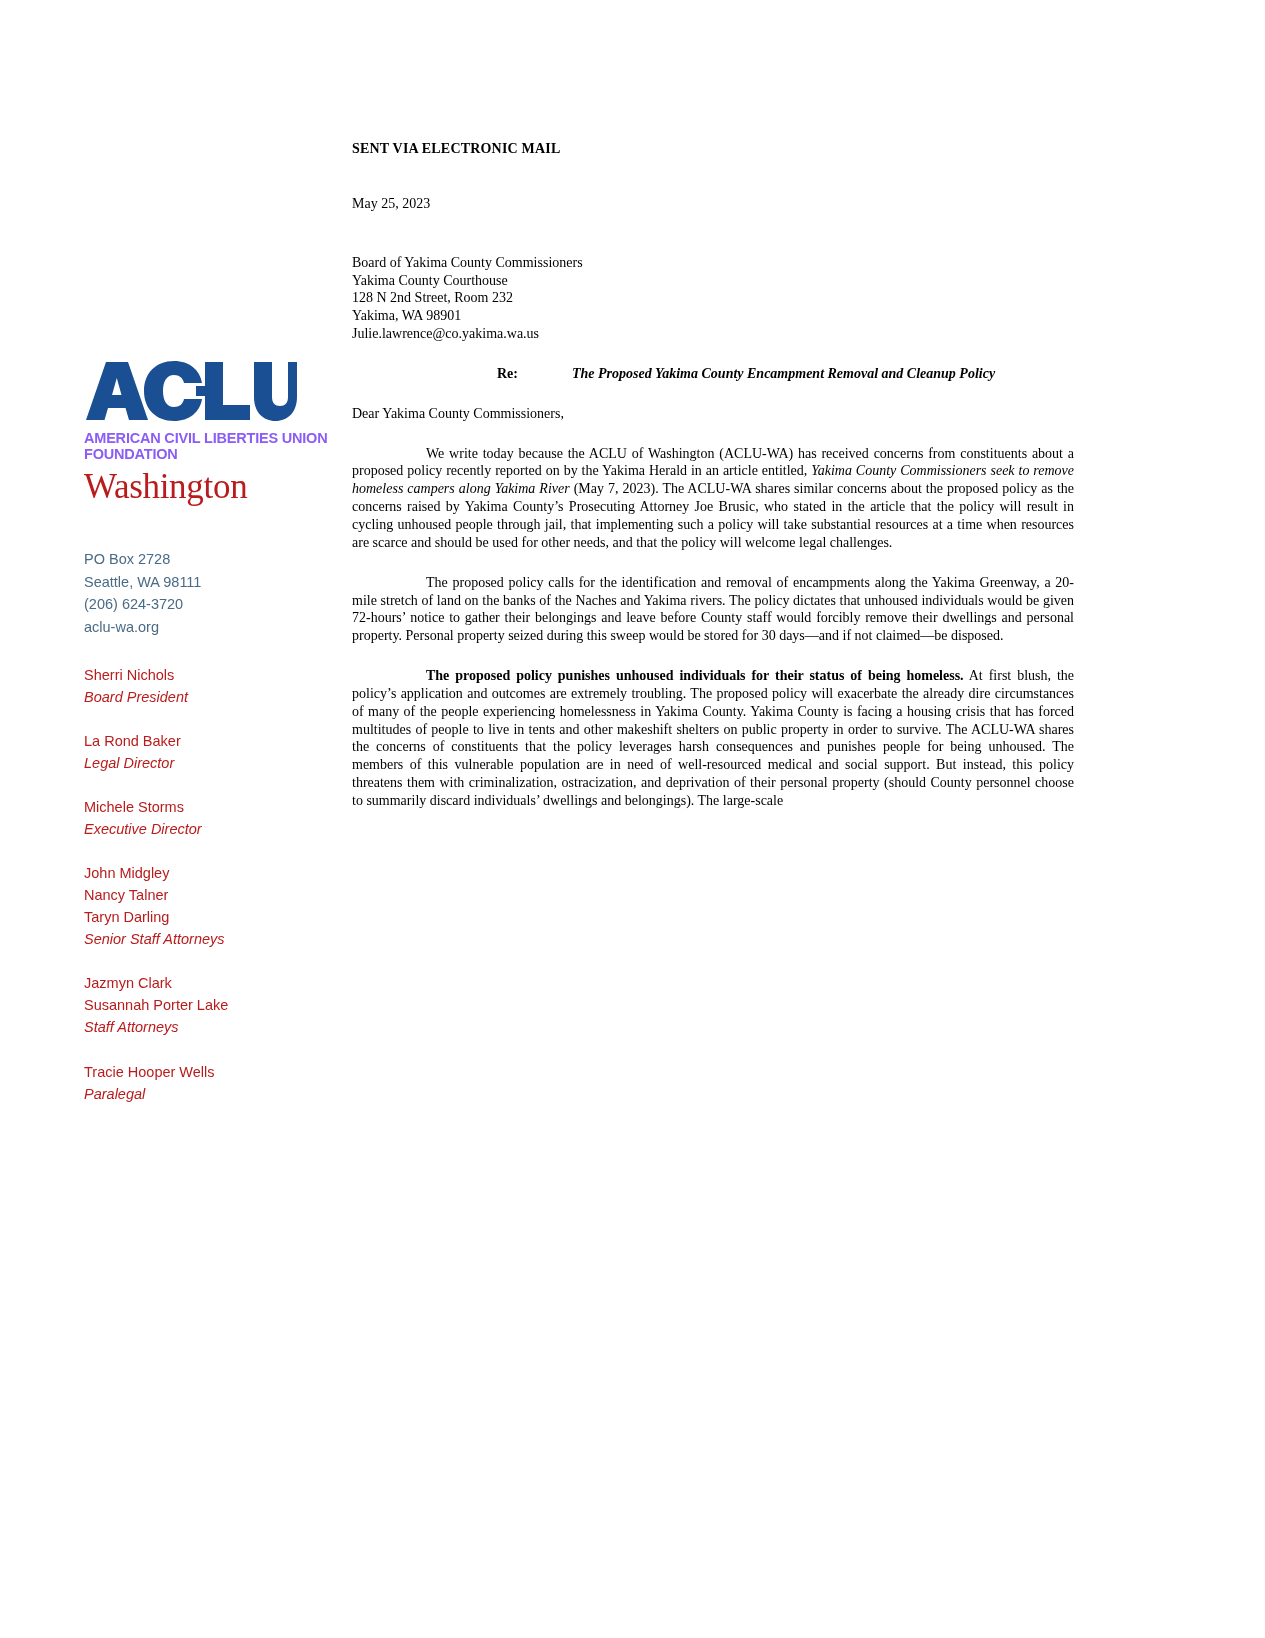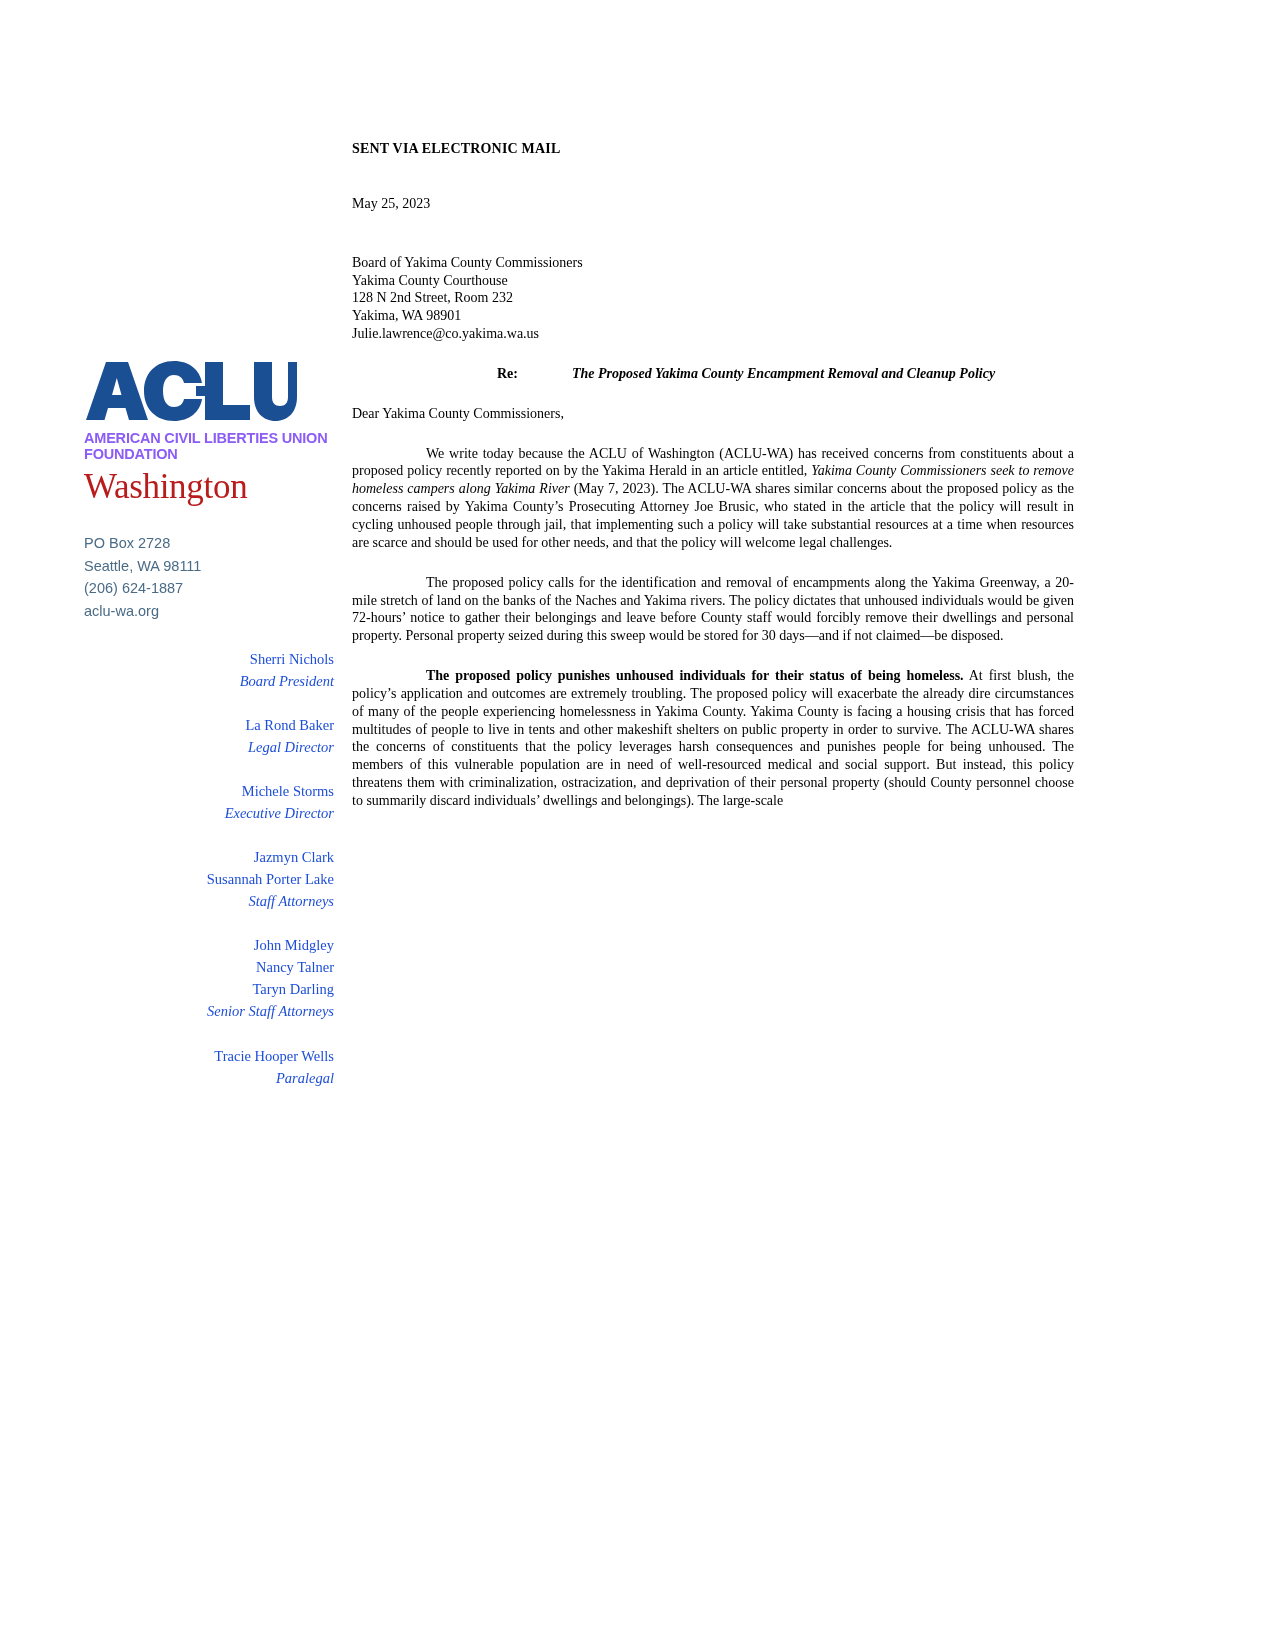--- a/index.html
+++ b/index.html
@@ -52,36 +52,35 @@
   .affiliate {
     font-family: "Liberation Serif", serif;
     font-size: 35px;
     line-height: 1.05;
     color: #b91c1c;
     margin-top: 7px;
     letter-spacing: -0.3px;
   }
 
   .contact {
-    margin-top: 26px;
+    margin-top: 42px;
     font-family: "Liberation Sans", sans-serif;
     font-size: 14.5px;
     line-height: 1.55;
     color: #4a6b85;
   }
 
   .people { margin-top: 26px; }
 
   .person {
-    font-family: Liberation Serif, serif;
+    font-family: Liberation Sans, sans-serif;
     font-size: 14.5px;
     line-height: 1.52;
-    color: #1d4ed8;
+    color: #b91c1c;
     margin-bottom: 22px;
-    text-align: right;
   }
   .person .nm { display: block; }
   .person .ttl { display: block; font-style: italic; }
 
   
   .letter {
     position: absolute;
     left: 352px;
     top: 140px;
     width: 722px;
@@ -157,47 +156,47 @@
     <div class="org-line">
       <span>AMERICAN CIVIL LIBERTIES UNION</span><br>
       <span>FOUNDATION</span>
     </div>
 
     <div class="affiliate">Washington</div>
 
     <div class="contact">
       <div>PO Box 2728</div>
       <div>Seattle, WA 98111</div>
-      <div>(206) 624-1887</div>
+      <div>(206) 624-3720</div>
       <div>aclu-wa.org</div>
     </div>
 
     <div class="people">
       <div class="person">
         <span class="nm">Sherri Nichols</span>
         <span class="ttl">Board President</span>
       </div>
       <div class="person">
         <span class="nm">La Rond Baker</span>
         <span class="ttl">Legal Director</span>
       </div>
       <div class="person">
         <span class="nm">Michele Storms</span>
         <span class="ttl">Executive Director</span>
-      </div>
-      <div class="person">
-        <span class="nm" style="white-space:pre-line">Jazmyn Clark
-Susannah Porter Lake</span>
-        <span class="ttl">Staff Attorneys</span>
       </div>
       <div class="person">
         <span class="nm" style="white-space:pre-line">John Midgley
 Nancy Talner
 Taryn Darling</span>
         <span class="ttl">Senior Staff Attorneys</span>
+      </div>
+      <div class="person">
+        <span class="nm" style="white-space:pre-line">Jazmyn Clark
+Susannah Porter Lake</span>
+        <span class="ttl">Staff Attorneys</span>
       </div>
       <div class="person">
         <span class="nm">Tracie Hooper Wells</span>
         <span class="ttl">Paralegal</span>
       </div>
     </div>
   </div>
 
   <div class="letter">
 

